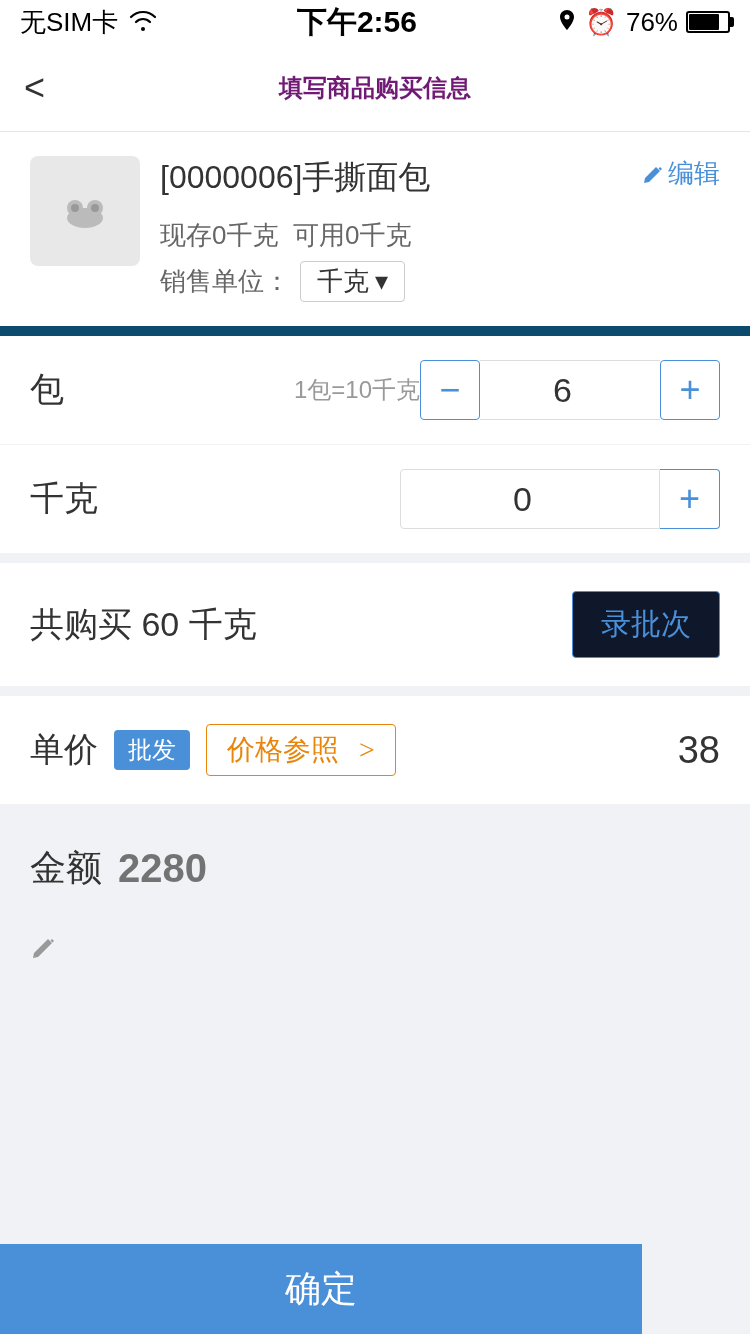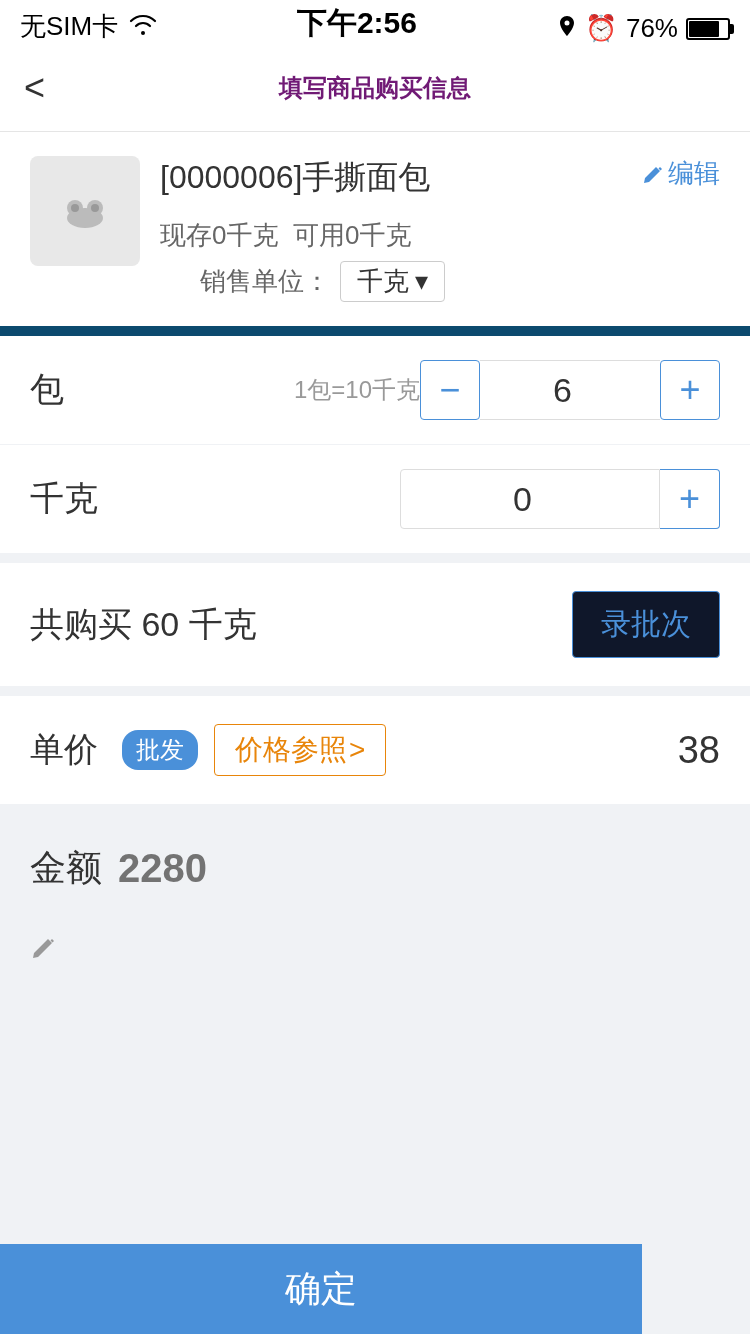--- a/index.html
+++ b/index.html
@@ -12,21 +12,21 @@
       font-size: 32px;
       color: #333;
     }
 
     
     .status-bar {
       width: 750px;
       height: 44px;
       background: #fff;
       display: flex;
-      align-items: flex-end;
+      align-items: center;
       justify-content: space-between;
       padding: 0 20px;
       font-size: 26px;
       font-weight: 500;
       color: #000;
     }
     .status-left { display: flex; align-items: center; gap: 10px; }
     .status-center { font-size: 30px; font-weight: 600; }
     .status-right { display: flex; align-items: center; gap: 8px; font-size: 26px; }
     .battery-icon {
@@ -134,21 +134,20 @@
       color: #666;
       margin-top: 18px;
     }
     .product-unit {
       font-size: 26px;
       color: #666;
       margin-top: 8px;
       display: flex;
       align-items: center;
       gap: 10px;
-      margin-left: 40px;
     }
     .unit-tag {
       background: #fff;
       border: 1px solid #ccc;
       border-radius: 4px;
       padding: 2px 16px;
       font-size: 26px;
       color: #333;
       display: flex;
       align-items: center;
@@ -264,41 +263,42 @@
       border-bottom: 10px solid #f0f2f5;
     }
     .price-row {
       padding: 28px 30px;
       display: flex;
       align-items: center;
     }
     .price-label {
       font-size: 34px;
       color: #333;
-      margin-right: 24px;
+      margin-right: 16px;
     }
     .price-badge {
       background: #4a90d9;
       color: #fff;
       font-size: 24px;
       padding: 4px 14px;
-      border-radius: 16px;
+      border-radius: 4px;
       margin-right: 16px;
     }
     .price-ref-btn {
       border: 1.5px solid #e8850a;
       color: #e8850a;
       background: #fff;
       font-size: 28px;
       padding: 6px 20px;
       border-radius: 4px;
       cursor: pointer;
       display: flex;
       align-items: center;
-      gap: 2px;
+      gap: 20px;
+      font-family: Liberation Serif, serif;
     }
     .price-value {
       margin-left: auto;
       font-size: 38px;
       color: #333;
       font-weight: 500;
     }
 
     
     .amount-section {

